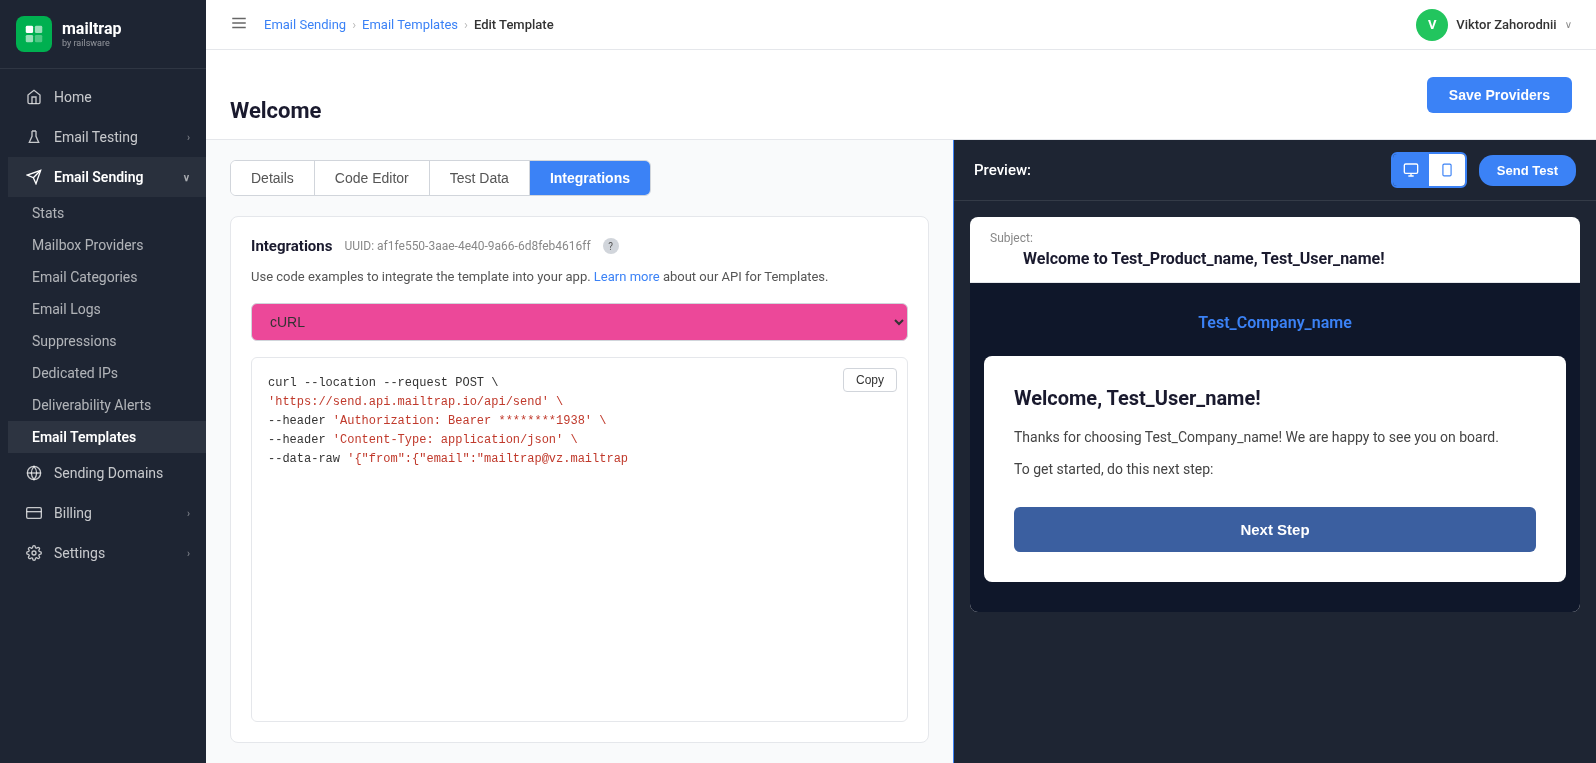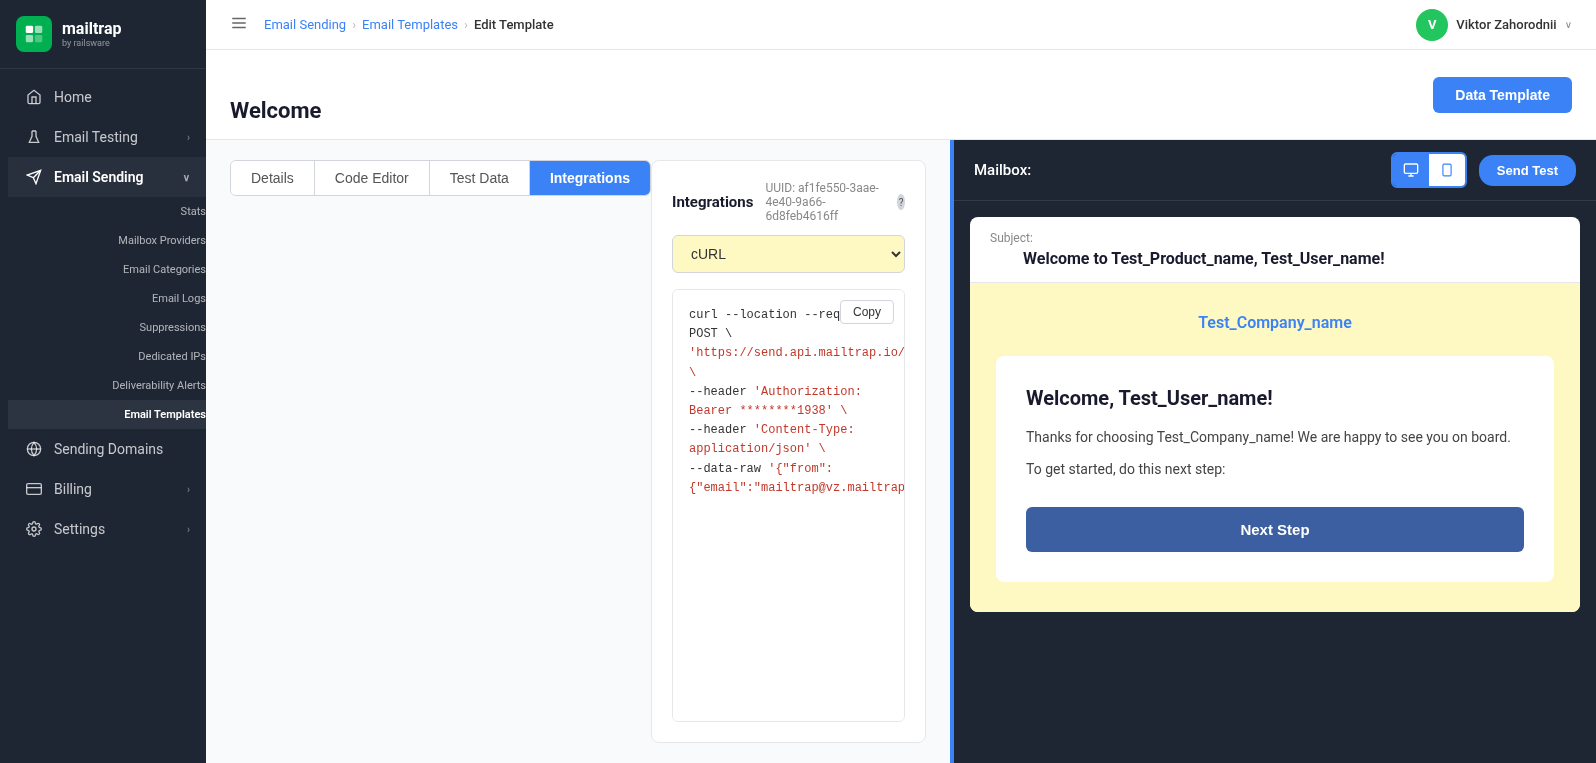--- a/index.html
+++ b/index.html
@@ -11,21 +11,21 @@
     .logo-icon { width: 36px; height: 36px; background: #00b050; border-radius: 8px; display: flex; align-items: center; justify-content: center; margin-right: 10px; flex-shrink: 0; }
     .logo-icon svg { width: 22px; height: 22px; }
     .logo-text { display: flex; flex-direction: column; }
     .logo-name { font-size: 16px; font-weight: 700; color: #fff; line-height: 1.1; }
     .logo-sub { font-size: 9px; color: rgba(255,255,255,0.5); }
     .sidebar-nav { flex: 1; padding: 8px 0; margin-left: 8px; }
     .sidebar-item { display: flex; align-items: center; padding: 10px 16px; cursor: pointer; color: rgba(255,255,255,0.75); font-size: 14px; transition: background 0.15s; border-radius: 0; }
     .sidebar-item.active { color: #fff; font-weight: 600; }
     .sidebar-item .icon { width: 20px; height: 20px; margin-right: 10px; display: flex; align-items: center; justify-content: center; flex-shrink: 0; }
     .sidebar-item .chevron { margin-left: auto; font-size: 10px; opacity: 0.6; }
-    .sidebar-section-item { padding-left: 24px; font-size: 11px; color: rgba(255,255,255,0.65); cursor: pointer; padding-top: 8px; padding-bottom: 8px; text-align: right; }
+    .sidebar-section-item { padding-left: 24px; font-size: 14px; color: rgba(255,255,255,0.65); cursor: pointer; padding-top: 8px; padding-bottom: 8px; }
     .sidebar-section-item.active { color: #fff; font-weight: 600; background: rgba(255,255,255,0.07); }
     .email-sending-parent { background: rgba(255,255,255,0.05); }
 
     
     .main { flex: 1; display: flex; flex-direction: column; overflow: hidden; }
     .topbar { background: #fff; border-bottom: 1px solid #e5e7eb; padding: 0 24px; height: 50px; display: flex; align-items: center; gap: 6px; flex-shrink: 0; }
     .topbar-menu-icon { cursor: pointer; margin-right: 10px; color: #666; }
     .breadcrumb { display: flex; align-items: center; gap: 6px; font-size: 13px; color: #888; flex: 1; }
     .breadcrumb a { color: #3b82f6; text-decoration: none; }
     .breadcrumb-sep { color: #bbb; }
@@ -36,61 +36,61 @@
     .user-chevron { font-size: 10px; color: #888; }
 
     
     .content-area { flex: 1; display: flex; flex-direction: column; overflow: hidden; }
     .content-header { background: #fff; padding: 16px 24px; border-bottom: 1px solid #e5e7eb; display: flex; align-items: center; justify-content: space-between; flex-shrink: 0; }
     .page-title { font-size: 22px; font-weight: 700; color: #1a1a2e; margin-top: 32px; }
     .save-template-btn { background: #3b82f6; color: #fff; border: none; padding: 10px 22px; border-radius: 6px; font-size: 14px; font-weight: 600; cursor: pointer; }
 
     
     .split-view { flex: 1; display: flex; overflow: hidden; }
-    .left-panel { width: 748px; background: #f9fafb; border-right: 4px solid #3b82f6; display: flex; flex-direction: row; overflow: hidden; flex-shrink: 0; padding: 20px 24px; }
+    .left-panel { width: 748px; background: #f9fafb; border-right: 1px solid #3b82f6; display: flex; flex-direction: column; overflow: hidden; flex-shrink: 0; padding: 20px 24px; }
     .right-panel { flex: 1; background: #1e2533; display: flex; flex-direction: column; overflow: hidden; }
 
     
     .tabs { display: flex; gap: 0; border: 1px solid #d1d5db; border-radius: 6px; overflow: hidden; margin-bottom: 20px; background: #fff; align-self: flex-start; }
     .tab { padding: 9px 20px; font-size: 14px; cursor: pointer; color: #555; background: #fff; border: none; transition: background 0.15s; }
     .tab.active { background: #3b82f6; color: #fff; font-weight: 600; }
     .tab + .tab { border-left: 1px solid #d1d5db; }
 
     
     .integrations-card { background: #fff; border: 1px solid #e5e7eb; border-radius: 8px; padding: 20px; flex: 1; overflow: hidden; display: flex; flex-direction: column; }
     .integrations-header { display: flex; align-items: center; gap: 12px; margin-bottom: 12px; }
     .integrations-title { font-size: 15px; font-weight: 700; color: #1a1a2e; }
     .help-icon { width: 16px; height: 16px; border-radius: 50%; background: #d1d5db; display: inline-flex; align-items: center; justify-content: center; font-size: 10px; color: #555; cursor: pointer; }
     .integrations-desc { font-size: 13px; color: #555; margin-bottom: 16px; line-height: 1.5; }
     .integrations-desc a { color: #3b82f6; text-decoration: none; }
 
     
     .dropdown-container { margin-bottom: 16px; }
-    .dropdown-select { width: 100%; padding: 9px 14px; border: 1px solid #d1d5db; border-radius: 6px; font-size: 14px; color: #333; background: #fef9c3; cursor: pointer; appearance: auto; }
+    .dropdown-select { width: 100%; padding: 9px 14px; border: 1px solid #d1d5db; border-radius: 6px; font-size: 14px; color: #333; background: #ec4899; cursor: pointer; appearance: auto; }
 
     
     .code-block { background: #fff; border: 1px solid #e5e7eb; border-radius: 6px; padding: 16px; font-family: 'Courier New', monospace; font-size: 12px; line-height: 1.6; position: relative; overflow: auto; flex: 1; }
     .copy-btn { position: absolute; top: 10px; right: 10px; background: #fff; border: 1px solid #d1d5db; border-radius: 4px; padding: 4px 12px; font-size: 12px; cursor: pointer; color: #333; }
     .code-plain { color: #333; }
     .code-red { color: #c0392b; }
 
     
     .preview-header { padding: 12px 20px; display: flex; align-items: center; justify-content: space-between; background: #1e2533; flex-shrink: 0; border-bottom: 1px solid rgba(255,255,255,0.1); }
     .preview-label { font-size: 15px; color: #fff; font-weight: 500; }
     .preview-controls { display: flex; align-items: center; gap: 12px; }
     .view-toggle { display: flex; border: 2px solid #3b82f6; border-radius: 6px; overflow: hidden; }
     .view-btn { width: 36px; height: 32px; display: flex; align-items: center; justify-content: center; cursor: pointer; background: #fff; border: none; color: #3b82f6; }
     .view-btn.active { background: #3b82f6; color: #fff; }
     .send-test-btn { background: #3b82f6; color: #fff; border: none; padding: 8px 18px; border-radius: 14px; font-size: 13px; font-weight: 600; cursor: pointer; }
     .preview-content { flex: 1; overflow-y: auto; padding: 16px; }
     .email-preview-card { background: #fff; border-radius: 8px; overflow: hidden; max-width: 680px; margin: 0 auto; }
     .email-subject-bar { padding: 14px 20px; border-bottom: 1px solid #e5e7eb; }
     .email-subject-label { font-size: 12px; color: #888; margin-bottom: 4px; }
     .email-subject-value { font-size: 16px; font-weight: 700; color: #1a1a2e; margin-left: 33px; }
-    .email-body { padding: 30px 26px; background: #fef9c3; }
+    .email-body { padding: 30px 14px; background: #0f172a; }
     .email-company { text-align: center; color: #3b82f6; font-size: 16px; font-weight: 600; margin-bottom: 24px; }
     .email-main-box { background: #fff; border-radius: 8px; padding: 30px; }
     .email-greeting { font-size: 20px; font-weight: 700; color: #1a1a2e; margin-bottom: 16px; }
     .email-text { font-size: 14px; color: #444; line-height: 1.6; margin-bottom: 10px; }
     .next-step-btn { width: 100%; background: #3b5fa0; color: #fff; border: none; padding: 14px; border-radius: 6px; font-size: 15px; font-weight: 600; cursor: pointer; margin-top: 16px; }
 
     
     ::-webkit-scrollbar { width: 6px; height: 6px; }
     ::-webkit-scrollbar-track { background: transparent; }
     ::-webkit-scrollbar-thumb { background: rgba(0,0,0,0.2); border-radius: 3px; }
@@ -211,21 +211,21 @@
       <div class="user-avatar">V</div>
       <span class="user-name">Viktor Zahorodnii</span>
       <span class="user-chevron">∨</span>
     </div>
   </div>
 
   <div class="content-area">
 
     <div class="content-header">
       <h1 class="page-title">Welcome</h1>
-      <button class="save-template-btn">Data Template</button>
+      <button class="save-template-btn">Save Providers</button>
     </div>
 
     <div class="split-view">
 
       <div class="left-panel">
 
         <div class="tabs">
           <button class="tab">Details</button>
           <button class="tab">Code Editor</button>
           <button class="tab">Test Data</button>
@@ -234,20 +234,25 @@
 
         <div class="integrations-card">
           <div class="integrations-header">
             <span class="integrations-title">Integrations</span>
             <span style="font-size:12px;color:#888;">
               <span>UUID:</span>
               <span>af1fe550-3aae-4e40-9a66-6d8feb4616ff</span>
             </span>
             <span class="help-icon">?</span>
           </div>
+          <p class="integrations-desc">
+            <span>Use code examples to integrate the template into your app.</span>
+            <a href="#">Learn more</a>
+            <span>about our API for Templates.</span>
+          </p>
 
           <div class="dropdown-container">
             <select class="dropdown-select">
               <option>cURL</option>
               <option>Node.js</option>
               <option>PHP</option>
               <option>Ruby</option>
               <option>Python</option>
             </select>
           </div>
@@ -268,21 +273,21 @@
             </div>
             <div>
               <span class="code-plain">--data-raw </span><span class="code-red">'{"from":{"email":"mailtrap@vz.mailtrap</span>
             </div>
           </div>
         </div>
       </div>
 
       <div class="right-panel">
         <div class="preview-header">
-          <span class="preview-label">Mailbox:</span>
+          <span class="preview-label">Preview:</span>
           <div class="preview-controls">
             <div class="view-toggle">
               <button class="view-btn active" title="Desktop">
                 <svg width="16" height="16" viewBox="0 0 24 24" fill="none" stroke="currentColor" stroke-width="2">
                     <rect x="2" y="3" width="20" height="14" rx="2"></rect>
                     <line x1="8" y1="21" x2="16" y2="21"></line>
                     <line x1="12" y1="17" x2="12" y2="21"></line>
                   </svg>
               </button>
               <button class="view-btn" title="Mobile">

